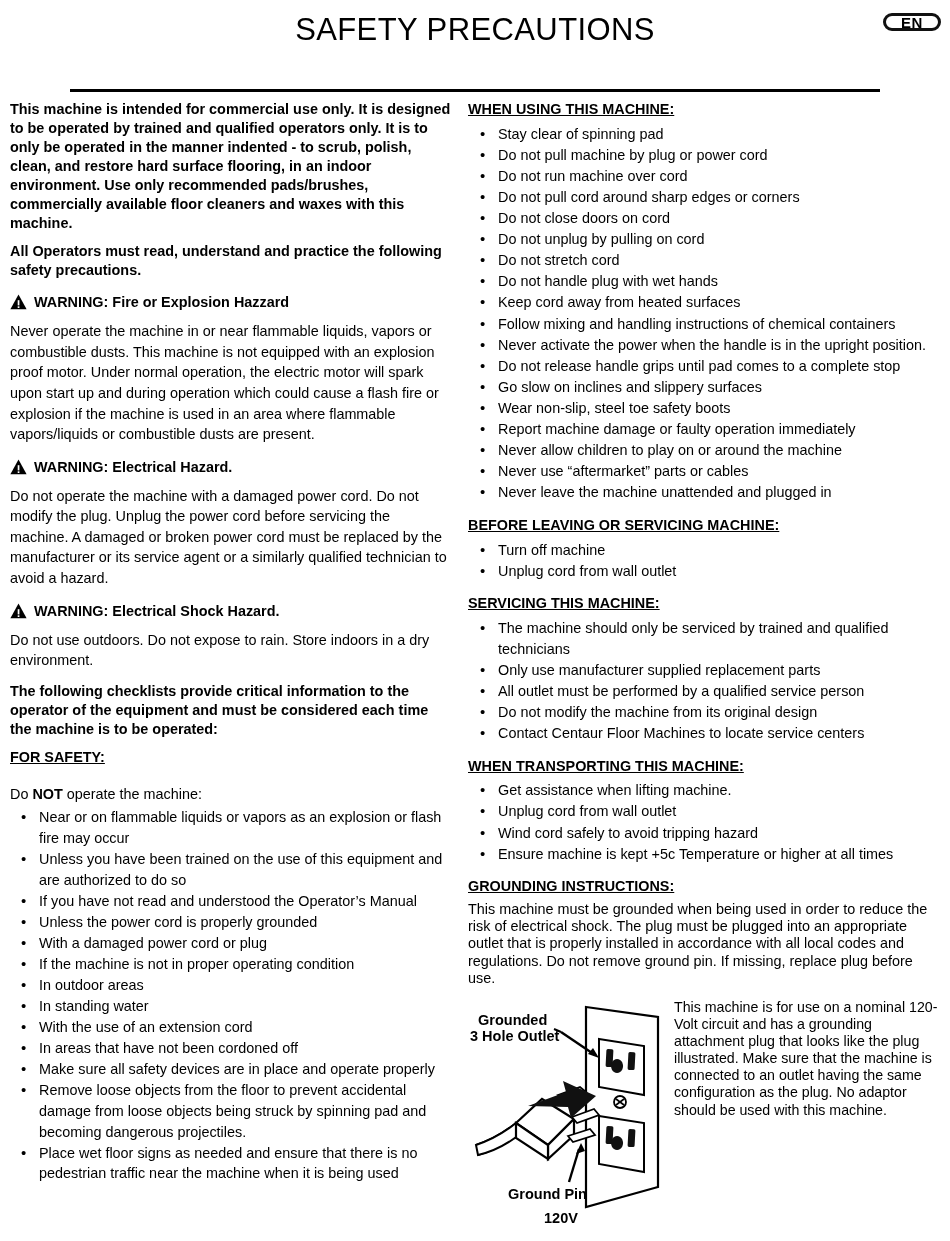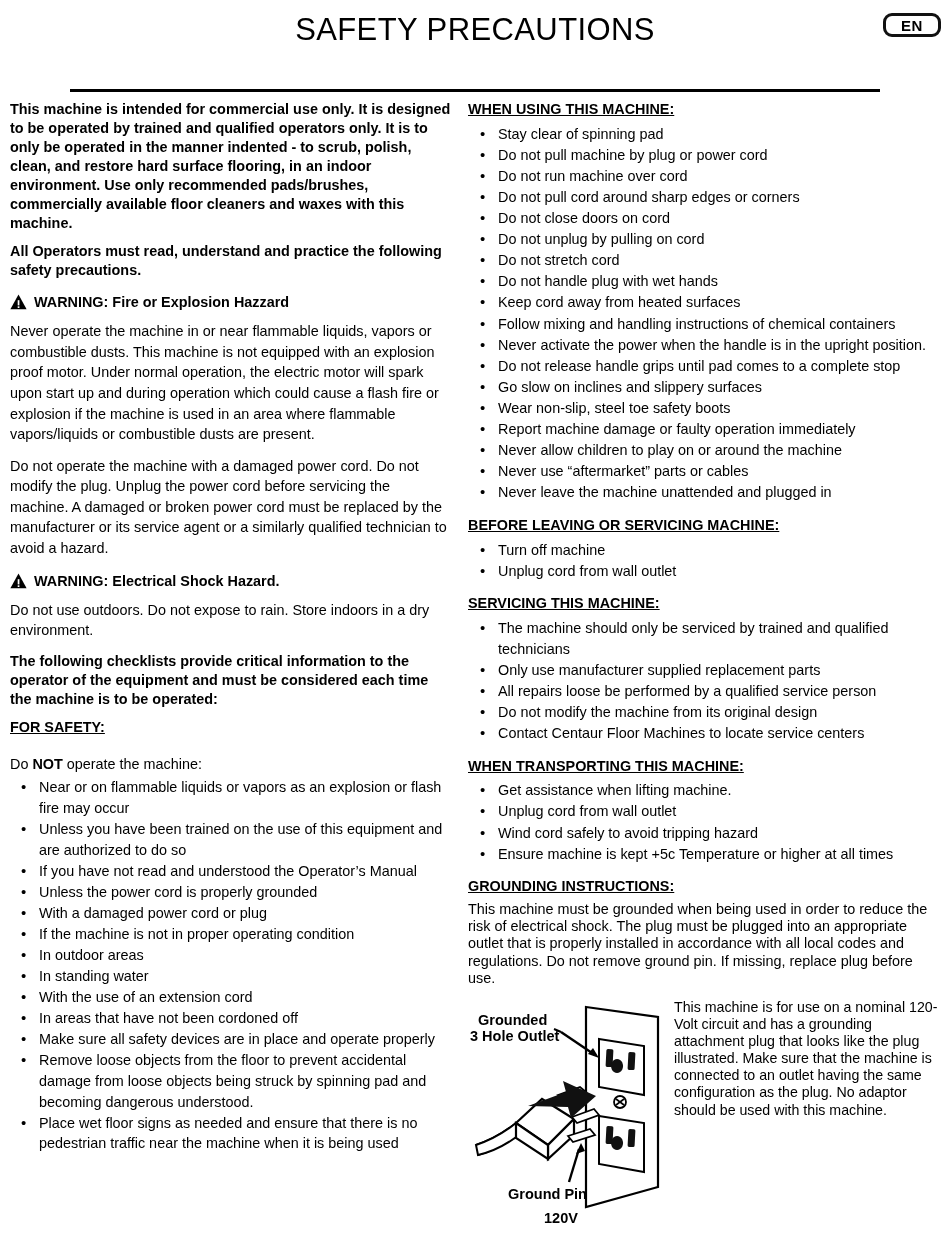--- a/index.html
+++ b/index.html
@@ -25,21 +25,21 @@
   
   .header {
     position: relative;
     height: 100px;
   }
   .lang-badge {
     position: absolute;
     top: 13px;
     right: 9px;
     width: 58px;
-    height: 24px;
+    height: 18px;
     border: 3px solid #111111;
     border-radius: 9px;
     background: #ffffff;
     display: flex;
     align-items: center;
     justify-content: center;
     font-size: 15px;
     font-weight: bold;
     letter-spacing: 0.5px;
     box-sizing: border-box;
@@ -207,20 +207,28 @@
       <div class="warn-head">
         <svg class="warn-tri" viewBox="0 0 17 16">
           <polygon points="8.5,0.6 16.6,15.3 0.4,15.3" fill="#000000"></polygon>
           <rect x="7.7" y="6.2" width="1.7" height="5.2" fill="#ffffff"></rect>
           <rect x="7.7" y="12.3" width="1.7" height="1.7" fill="#ffffff"></rect>
         </svg>
         <span>WARNING: Fire or Explosion Hazzard</span>
       </div>
       <p class="para">Never operate the machine in or near flammable liquids, vapors or combustible dusts. This machine is not equipped with an explosion proof motor. Under normal operation, the electric motor will spark upon start up and during operation which could cause a flash fire or explosion if the machine is used in an area where flammable vapors/liquids or combustible dusts are present.</p>
 
+      <div class="warn-head">
+        <svg class="warn-tri" viewBox="0 0 17 16">
+          <polygon points="8.5,0.6 16.6,15.3 0.4,15.3" fill="#000000"></polygon>
+          <rect x="7.7" y="6.2" width="1.7" height="5.2" fill="#ffffff"></rect>
+          <rect x="7.7" y="12.3" width="1.7" height="1.7" fill="#ffffff"></rect>
+        </svg>
+        <span>WARNING: Electrical Hazard.</span>
+      </div>
       <p class="para">Do not operate the machine with a damaged power cord. Do not modify the plug. Unplug the power cord before servicing the machine. A damaged or broken power cord must be replaced by the manufacturer or its service agent or a similarly qualified technician to avoid a hazard.</p>
 
       <div class="warn-head">
         <svg class="warn-tri" viewBox="0 0 17 16">
           <polygon points="8.5,0.6 16.6,15.3 0.4,15.3" fill="#000000"></polygon>
           <rect x="7.7" y="6.2" width="1.7" height="5.2" fill="#ffffff"></rect>
           <rect x="7.7" y="12.3" width="1.7" height="1.7" fill="#ffffff"></rect>
         </svg>
         <span>WARNING: Electrical Shock Hazard.</span>
       </div>
@@ -240,21 +248,21 @@
         <li>With a damaged power cord or plug</li>
         <li>If the machine is not in proper operating condition</li>
         <li>In outdoor areas</li>
         <li>In standing water</li>
         <li>With the use of an extension cord</li>
         <li>In areas that have not been cordoned off</li>
       </ul>
 
       <ul class="bul">
         <li>Make sure all safety devices are in place and operate properly</li>
-        <li>Remove loose objects from the floor to prevent accidental damage from loose objects being struck by spinning pad and becoming dangerous understood.</li>
+        <li>Remove loose objects from the floor to prevent accidental damage from loose objects being struck by spinning pad and becoming dangerous projectiles.</li>
         <li>Place wet floor signs as needed and ensure that there is no pedestrian traffic near the machine when it is being used</li>
       </ul>
 
     </div>
 
     <div class="col-right">
 
       <div class="sec-head-wrap">
         <h2 class="sec-head">WHEN USING THIS MACHINE:</h2>
       </div>
@@ -286,21 +294,21 @@
         <li>Turn off machine</li>
         <li>Unplug cord from wall outlet</li>
       </ul>
 
       <div class="sec-head-wrap spaced-sm">
         <h2 class="sec-head">SERVICING THIS MACHINE:</h2>
       </div>
       <ul class="bul rt">
         <li>The machine should only be serviced by trained and qualified technicians</li>
         <li>Only use manufacturer supplied replacement parts</li>
-        <li>All repairs loose be performed by a qualified service person</li>
+        <li>All outlet must be performed by a qualified service person</li>
         <li>Do not modify the machine from its original design</li>
         <li>Contact Centaur Floor Machines to locate service centers</li>
       </ul>
 
       <div class="sec-head-wrap spaced-sm">
         <h2 class="sec-head">WHEN TRANSPORTING THIS MACHINE:</h2>
       </div>
       <ul class="bul rt">
         <li>Get assistance when lifting machine.</li>
         <li>Unplug cord from wall outlet</li>

